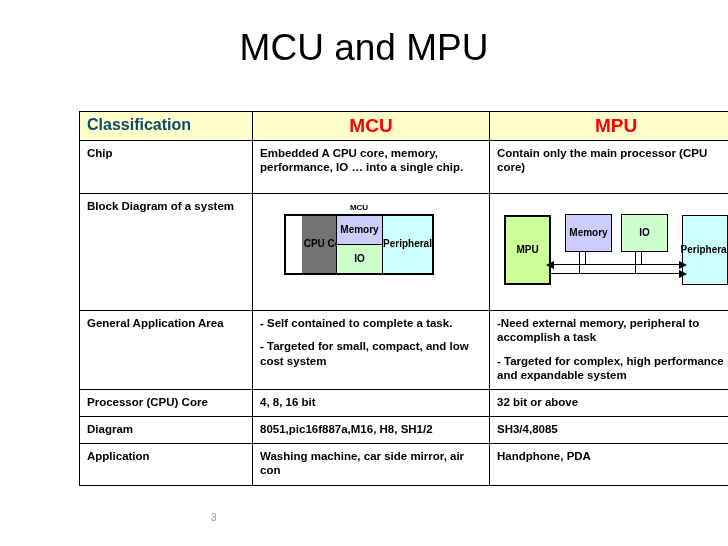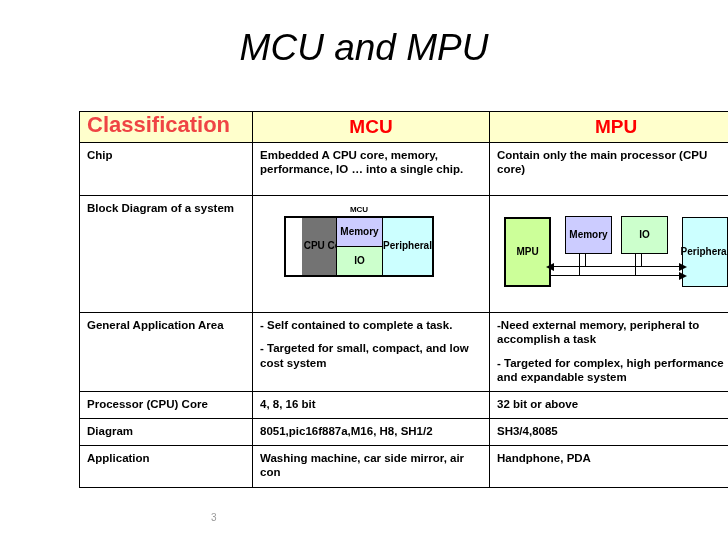--- a/index.html
+++ b/index.html
@@ -20,21 +20,20 @@
     position: absolute;
     left: 0;
     top: 26px;
     width: 728px;
     text-align: center;
     font-size: 37px;
     font-weight: 400;
     color: #000000;
     letter-spacing: 0px;
     line-height: 44px;
-    font-style: italic;
   }
 
   
   #comparison-table {
     position: absolute;
     left: 79px;
     top: 111px;
     width: 618px;
     border-collapse: collapse;
     table-layout: fixed;
@@ -57,23 +56,23 @@
   td.col-label {
     width: 158px;
     color: #1a1a9e;
     font-weight: bold;
     font-size: 11.5px;
   }
   td.col-mcu { width: 222px; }
   td.col-mpu { width: 238px; }
 
   .hdr-classification {
-    font-size: 22px;
-    font-weight: bold;
-    color: #ef4444;
+    font-size: 16px;
+    font-weight: bold;
+    color: #0c4a6e;
   }
   .hdr-red {
     font-size: 19px;
     font-weight: bold;
     color: #ff0000;
     text-align: center;
   }
 
   .line { display: block; }
   .line + .line { margin-top: 9px; }

